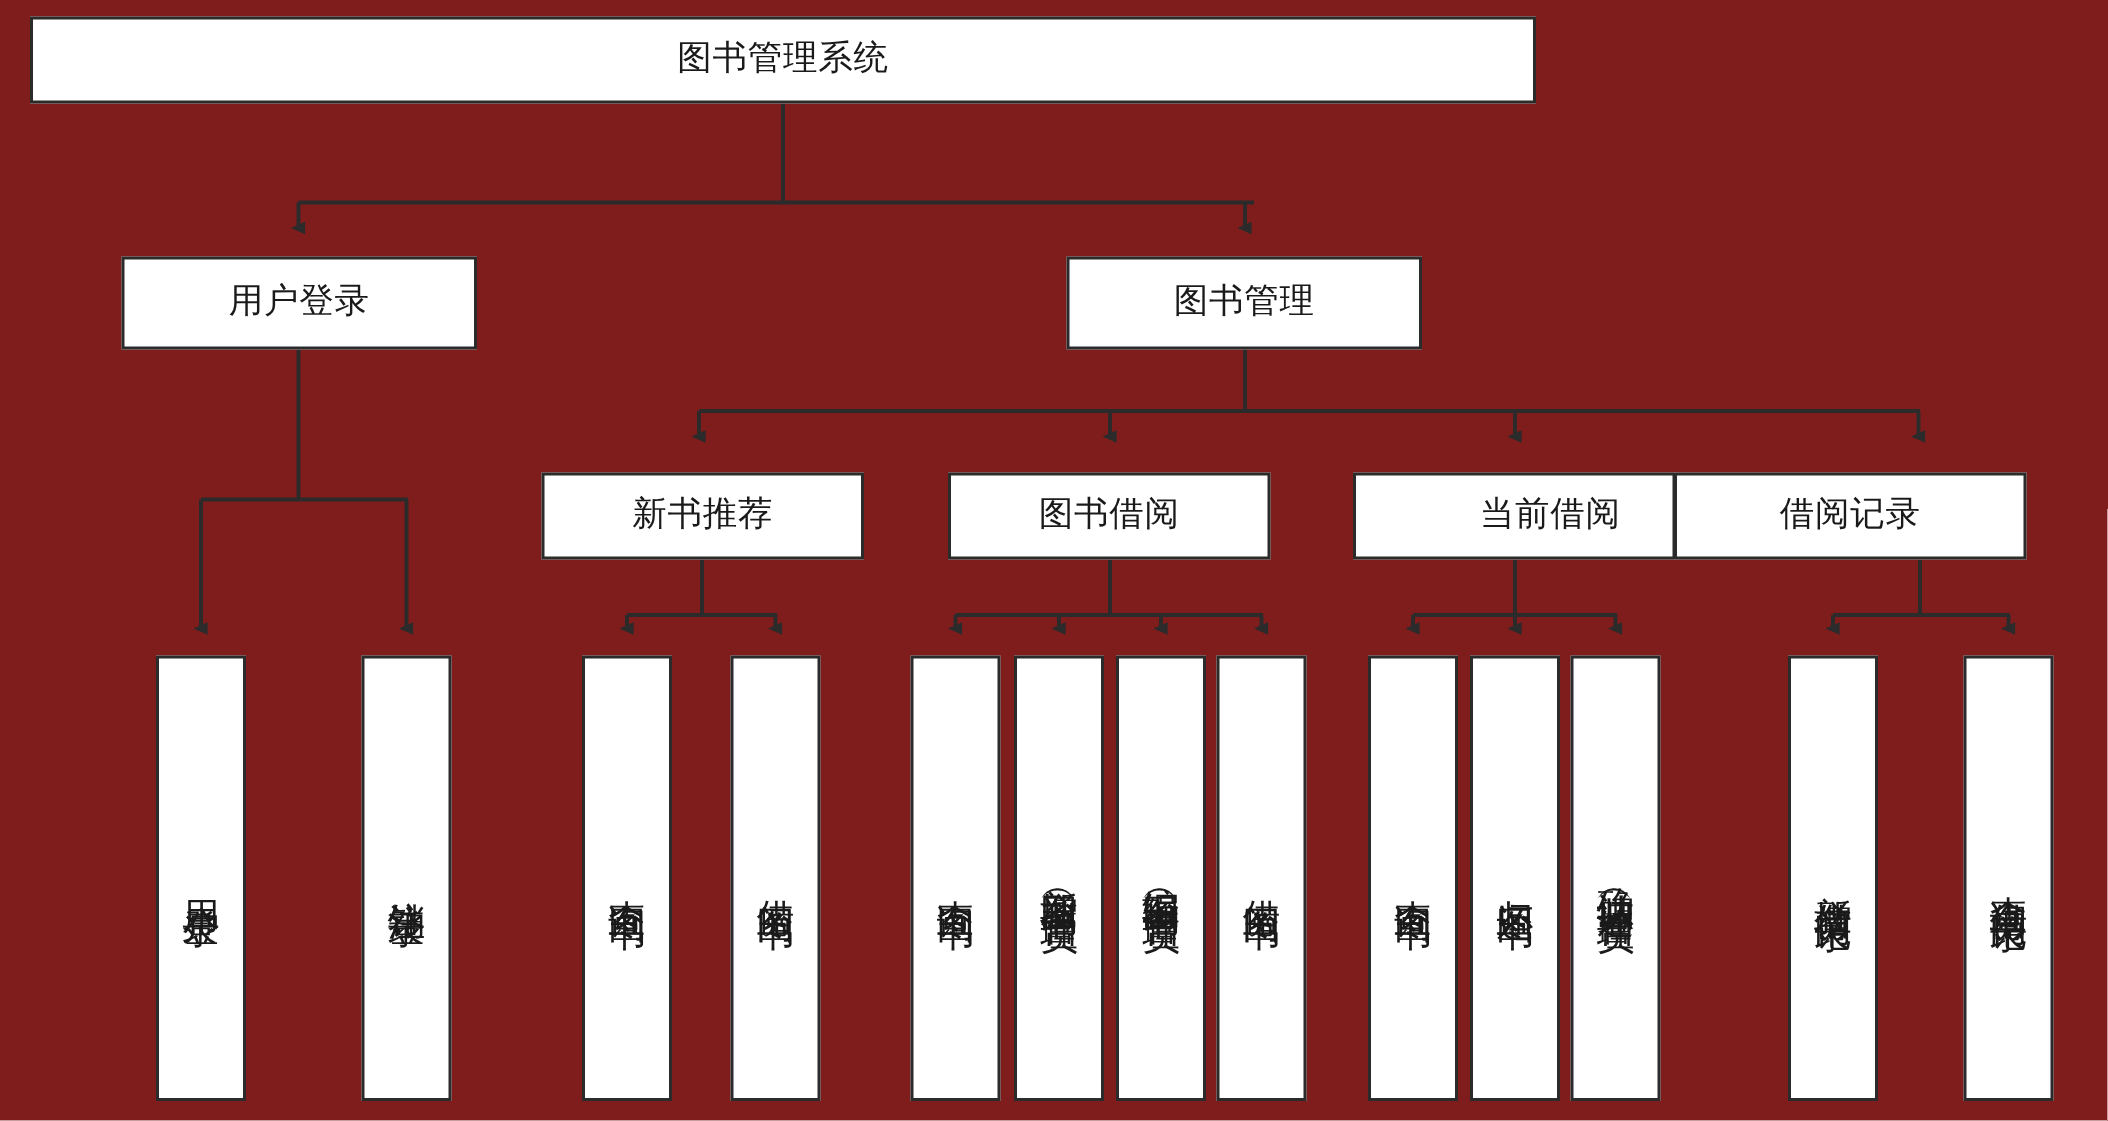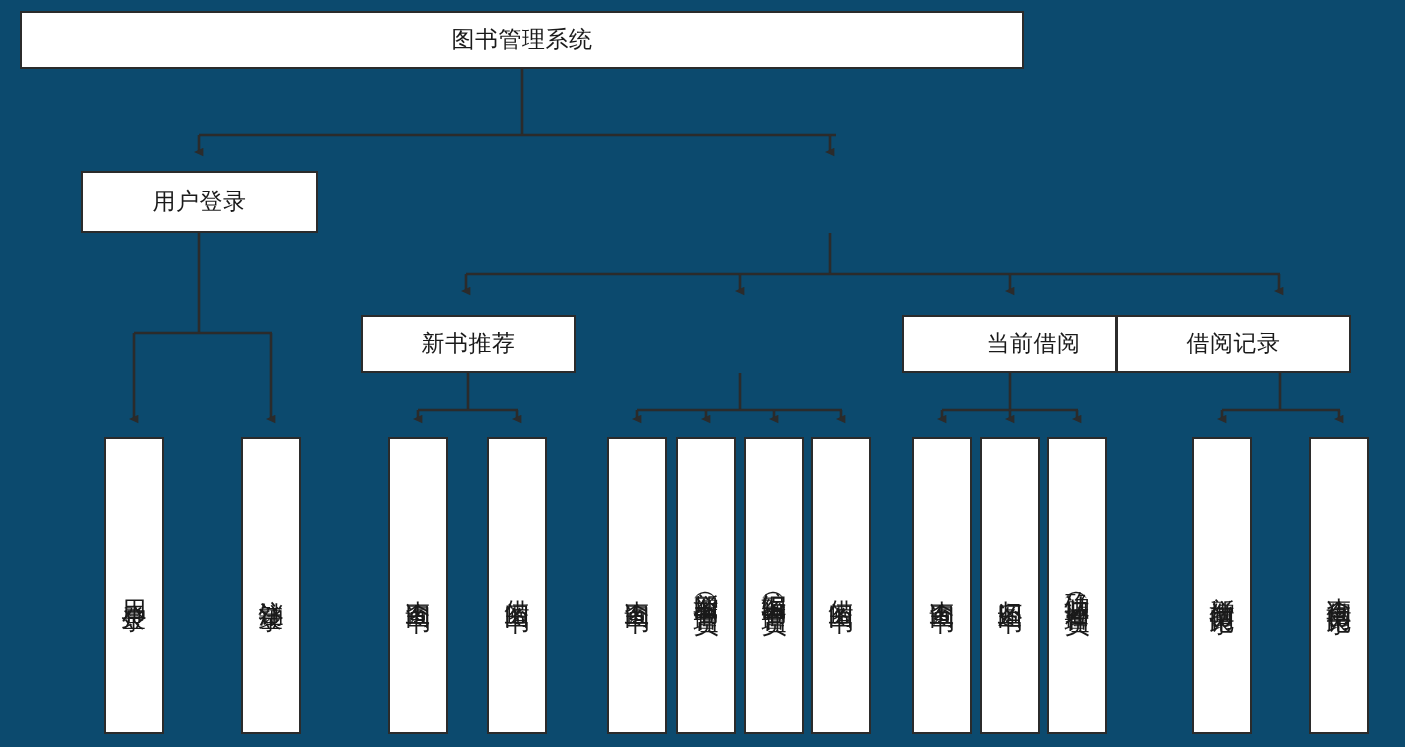--- a/index.html
+++ b/index.html
@@ -8,21 +8,21 @@
     padding: 0;
     background: #ffffff;
   }
   body {
     font-family: "DejaVu Sans", "Liberation Sans", sans-serif;
   }
   #canvas {
     position: relative;
     width: 1405px;
     height: 747px;
-    background: #0c4a6e;
+    background: #7f1d1d;
     overflow: hidden;
   }
   svg#edges {
     position: absolute;
     left: 0;
     top: 0;
     width: 1405px;
     height: 747px;
     pointer-events: none;
   }
@@ -126,25 +126,31 @@
   </svg>
 
   <div class="node horiz root" style="left:20px; top:11px; width:1004px; height:58px;">
     <span class="label">图书管理系统</span>
   </div>
 
   <div class="node horiz" style="left:81px; top:171px; width:237px; height:62px;">
     <span class="label">用户登录</span>
   </div>
 
+  <div class="node horiz" style="left:711px; top:171px; width:237px; height:62px;">
+    <span class="label">图书管理</span>
+  </div>
 
   <div class="node horiz" style="left:361px; top:315px; width:215px; height:58px;">
     <span class="label">新书推荐</span>
   </div>
 
+  <div class="node horiz" style="left:632px; top:315px; width:215px; height:58px;">
+    <span class="label">图书借阅</span>
+  </div>
 
   <div class="node horiz" style="left:902px; top:315px; width:215px; height:58px;padding-left:48px;">
     <span class="label">当前借阅</span>
   </div>
 
   <div class="node horiz" style="left:1116px; top:315px; width:235px; height:58px;">
     <span class="label">借阅记录</span>
   </div>
 
   <div class="node vert" style="left:104px; top:437px; width:60px; height:297px;">

